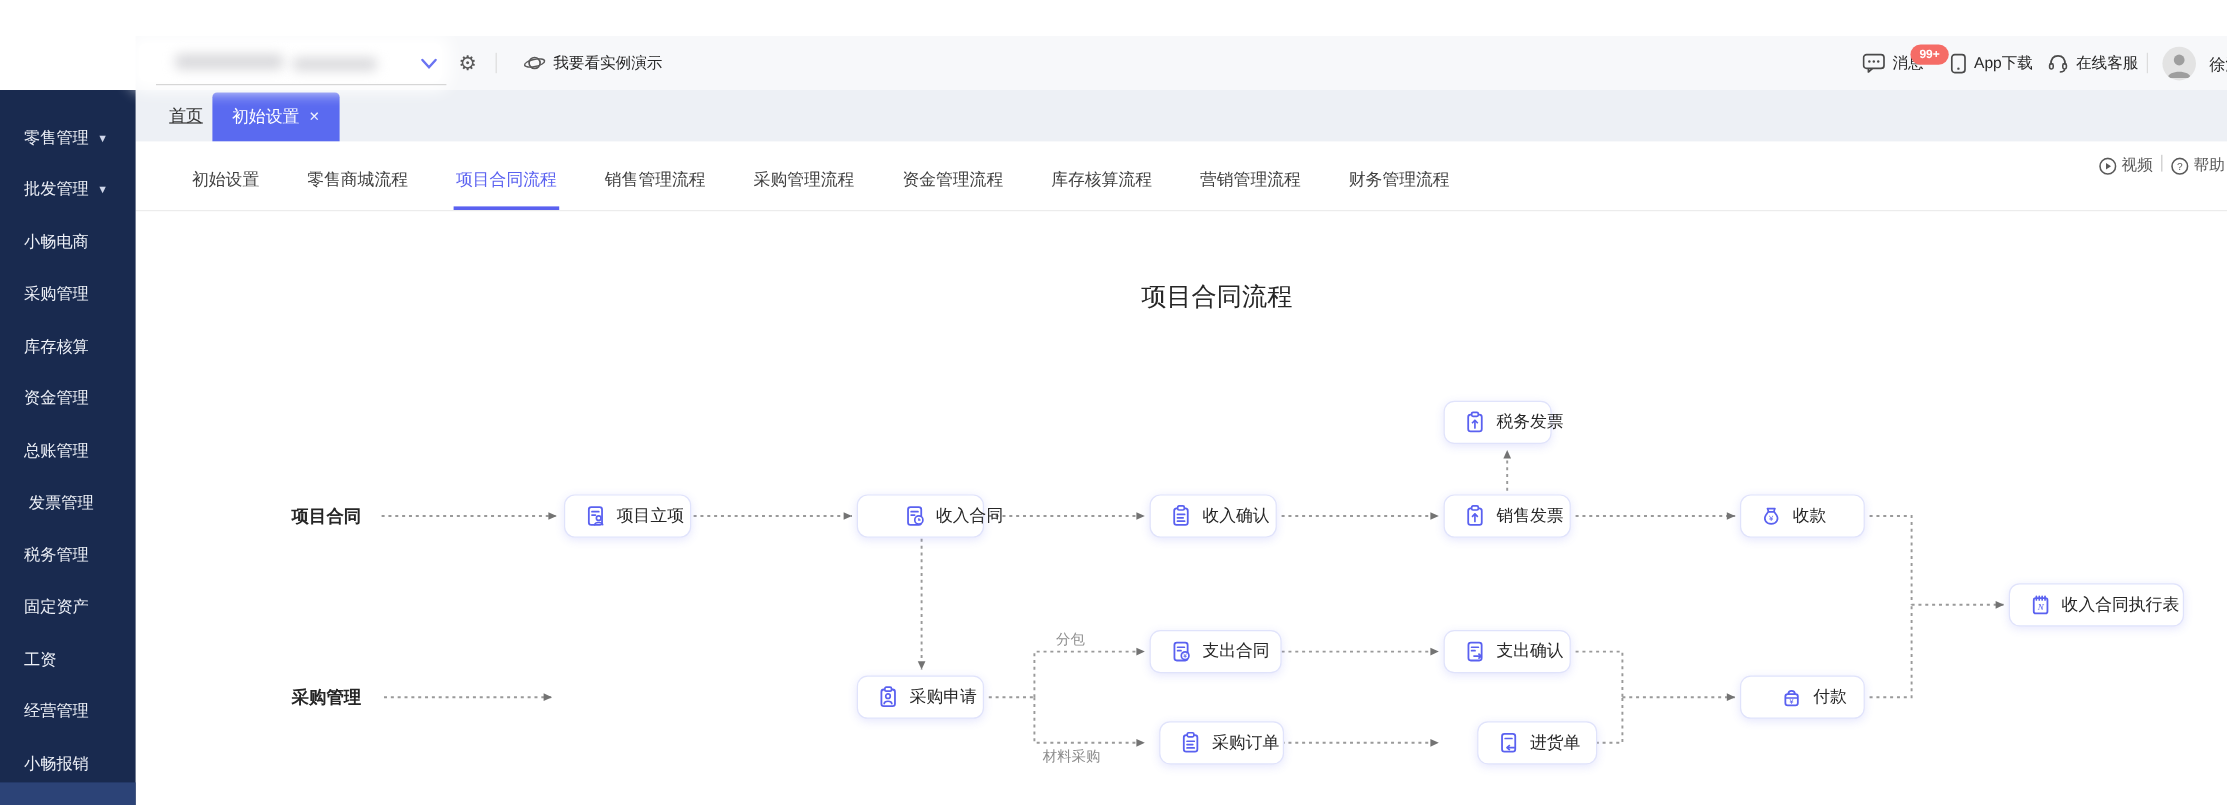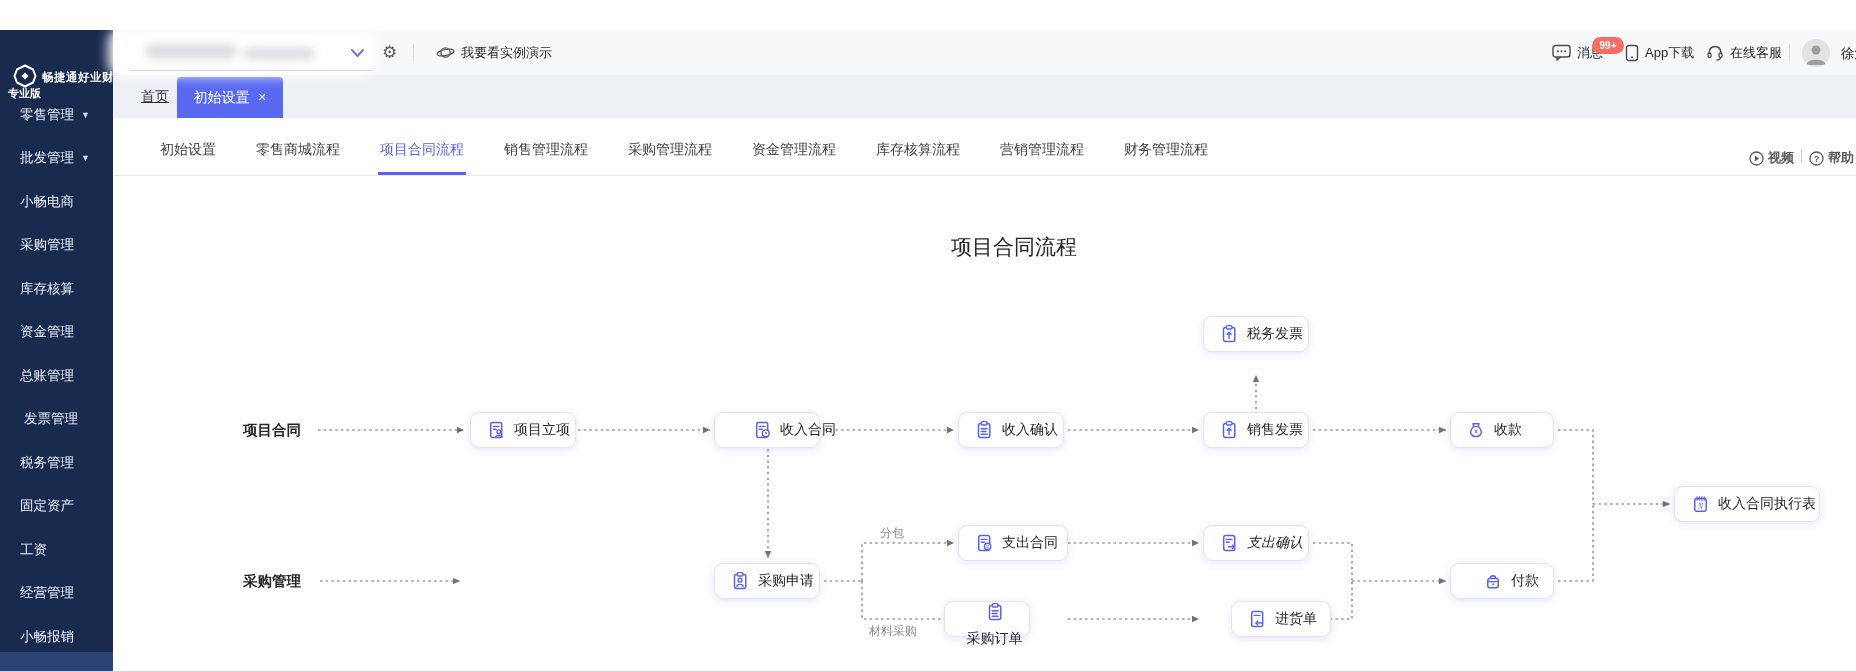--- a/index.html
+++ b/index.html
@@ -38,21 +38,21 @@
   .side-item { position:absolute; left:0; width:113px; height:43px; display:flex; align-items:center; padding-left:20px;
     color:#eef1f8; font-size:13.5px; cursor:pointer; white-space:nowrap; }
   .side-caret { margin-left:7px; font-size:9px; color:#cfd6ea; }
   .side-foot { position:absolute; left:0; top:577px; width:113px; height:19px; background:#2c4377; }
 
   
   .nav { position:absolute; left:113px; top:118px; width:1743px; height:58px; background:#fff; border-bottom:1px solid #ececec; }
   .nav-tabs { position:absolute; left:45px; bottom:0; display:flex; gap:36px; align-items:flex-end; }
   .nav-tab { font-size:14px; color:#404040; padding:0 2px 13px 2px; border-bottom:3px solid transparent; cursor:pointer; white-space:nowrap; }
   .nav-tab.active { color:#5a61f0; border-bottom-color:#5a61f0; }
-  .nav-actions { position:absolute; right:2px; bottom:8px; display:flex; gap:7px; font-size:13px; color:#595959;font-weight:bold; }
+  .nav-actions { position:absolute; right:2px; bottom:28px; display:flex; gap:7px; font-size:13px; color:#595959; }
   .nav-act { display:flex; align-items:center; gap:4px; cursor:pointer; white-space:nowrap; }
   .nav-sep { width:1px; height:14px; background:#c9c9c9; }
 
   
   .page-title { position:absolute; left:914px; top:233px; width:200px; text-align:center; font-size:21px; color:#262626; font-weight:500; }
   #edges { position:absolute; left:0; top:0; width:1856px; height:671px; pointer-events:none; z-index:1; }
   .flow-node { position:absolute; height:36px; background:#fff; border:1px solid #e0e3fb; border-radius:9px;
     box-shadow:0 2px 8px rgba(92,100,240,.16); display:flex; align-items:center; gap:8px; padding-left:15px;
     font-size:14px; color:#262626; font-weight:500; z-index:2; cursor:pointer; white-space:nowrap; }
   .n-icon { width:20px; height:20px; flex:0 0 20px; display:inline-flex; }
@@ -60,28 +60,20 @@
   .branch-label { position:absolute; font-size:12px; color:#8c8c8c; z-index:2; transform:translate(-50%,-50%); white-space:nowrap; }
 </style>
 </head>
 <body>
 
 <div id="page">
 
   <div class="topstrip"></div>
 
   <div class="header"></div>
-  <div class="logo-block">
-    <svg class="logo-mark" width="26" height="26" viewBox="0 0 26 26">
-      <path d="M13 2.5 L21 6.5 L23.5 13 L21 19.5 L13 23.5 L5 19.5 L2.5 13 L5 6.5 Z" fill="none" stroke="#fff" stroke-width="2" stroke-linejoin="round"></path>
-      <path d="M9.5 13 L13 9.5 L16.5 13 L13 16.5 Z" fill="#fff"></path>
-    </svg>
-    <div class="brand">畅捷通好业财</div>
-    <div class="edition">专业版</div>
-  </div>
 
   <div class="search-blur">
     <div class="smudge" style="left:30px;top:9px;width:90px;height:13px;"></div>
     <div class="smudge" style="left:128px;top:12px;width:70px;height:11px;"></div>
   </div>
   <div class="search-underline"></div>
 
   <div class="hd-item" style="left:350px;">
     <svg width="15" height="10" viewBox="0 0 15 10">
         <polyline points="2,2 7.5,8 13,2" fill="none" stroke="#6a73f2" stroke-width="2" stroke-linecap="round"></polyline>
@@ -286,21 +278,21 @@
           <svg width="20" height="20" viewBox="0 0 20 20">
             <rect x="4.5" y="3.6" width="11.3" height="13.8" rx="2" fill="none" stroke="#5a61f0" stroke-width="1.5"></rect>
             <rect x="7.4" y="1.6" width="5.5" height="3.4" rx="1.1" fill="#fff" stroke="#5a61f0" stroke-width="1.4"></rect>
             <line x1="7.2" y1="8.7" x2="13.2" y2="8.7" stroke="#5a61f0" stroke-width="1.4" stroke-linecap="round"></line>
             <line x1="7.2" y1="11.5" x2="12" y2="11.5" stroke="#5a61f0" stroke-width="1.4" stroke-linecap="round"></line>
             <line x1="7.2" y1="14.3" x2="13.2" y2="14.3" stroke="#5a61f0" stroke-width="1.4" stroke-linecap="round"></line>
           </svg>
         </span>
         <span>收入确认</span>
       </div>
-      <div class="flow-node" style="left: 1203px; top: 316px; width: 106px;">
+      <div class="flow-node" style="left: 1203px; top: 334px; width: 90px;">
         <span class="n-icon">
           <svg width="20" height="20" viewBox="0 0 20 20">
             <rect x="4.5" y="3.6" width="11.3" height="13.8" rx="2" fill="none" stroke="#5a61f0" stroke-width="1.5"></rect>
             <rect x="7.4" y="1.6" width="5.5" height="3.4" rx="1.1" fill="#fff" stroke="#5a61f0" stroke-width="1.4"></rect>
             <line x1="10.1" y1="14.6" x2="10.1" y2="8.6" stroke="#5a61f0" stroke-width="1.4" stroke-linecap="round"></line>
             <polyline points="7.7,10.7 10.1,8.2 12.5,10.7" fill="none" stroke="#5a61f0" stroke-width="1.4" stroke-linejoin="round"></polyline>
           </svg>
         </span>
         <span>税务发票</span>
       </div>
@@ -341,33 +333,33 @@
           <svg width="20" height="20" viewBox="0 0 20 20">
             <rect x="4.7" y="2.6" width="11" height="14.8" rx="2" fill="none" stroke="#5a61f0" stroke-width="1.5"></rect>
             <line x1="7.3" y1="6.4" x2="13" y2="6.4" stroke="#5a61f0" stroke-width="1.4" stroke-linecap="round"></line>
             <line x1="7.3" y1="9.2" x2="10.2" y2="9.2" stroke="#5a61f0" stroke-width="1.4" stroke-linecap="round"></line>
             <circle cx="13.6" cy="13.4" r="3.2" fill="#fff" stroke="#5a61f0" stroke-width="1.4"></circle>
             <text x="13.6" y="15.5" font-size="5.5" text-anchor="middle" fill="#5a61f0" font-family="Liberation Sans,sans-serif">¥</text>
           </svg>
         </span>
         <span>支出合同</span>
       </div>
-      <div class="flow-node" style="left: 1203px; top: 525px; width: 106px; font-style: italic;">
+      <div class="flow-node" style="left: 1203px; top: 525px; width: 106px;">
         <span class="n-icon">
           <svg width="20" height="20" viewBox="0 0 20 20">
             <rect x="4.7" y="2.6" width="11" height="14.8" rx="2" fill="none" stroke="#5a61f0" stroke-width="1.5"></rect>
             <line x1="7.3" y1="6.4" x2="13" y2="6.4" stroke="#5a61f0" stroke-width="1.4" stroke-linecap="round"></line>
             <line x1="7.3" y1="9.2" x2="10.2" y2="9.2" stroke="#5a61f0" stroke-width="1.4" stroke-linecap="round"></line>
             <line x1="8.8" y1="13.8" x2="15.2" y2="13.8" stroke="#5a61f0" stroke-width="1.4"></line>
             <polyline points="13,11.7 15.4,13.8 13,15.9" fill="none" stroke="#5a61f0" stroke-width="1.4" stroke-linejoin="round"></polyline>
           </svg>
         </span>
         <span>支出确认</span>
       </div>
-      <div class="flow-node" style="left: 944px; top: 601px; width: 86px; flex-direction: column;">
+      <div class="flow-node" style="left: 966px; top: 601px; width: 104px;">
         <span class="n-icon">
           <svg width="20" height="20" viewBox="0 0 20 20">
             <rect x="4.5" y="3.6" width="11.3" height="13.8" rx="2" fill="none" stroke="#5a61f0" stroke-width="1.5"></rect>
             <rect x="7.4" y="1.6" width="5.5" height="3.4" rx="1.1" fill="#fff" stroke="#5a61f0" stroke-width="1.4"></rect>
             <line x1="7.2" y1="8.7" x2="13.2" y2="8.7" stroke="#5a61f0" stroke-width="1.4" stroke-linecap="round"></line>
             <line x1="7.2" y1="11.5" x2="12" y2="11.5" stroke="#5a61f0" stroke-width="1.4" stroke-linecap="round"></line>
             <line x1="7.2" y1="14.3" x2="13.2" y2="14.3" stroke="#5a61f0" stroke-width="1.4" stroke-linecap="round"></line>
           </svg>
         </span>
         <span>采购订单</span>

